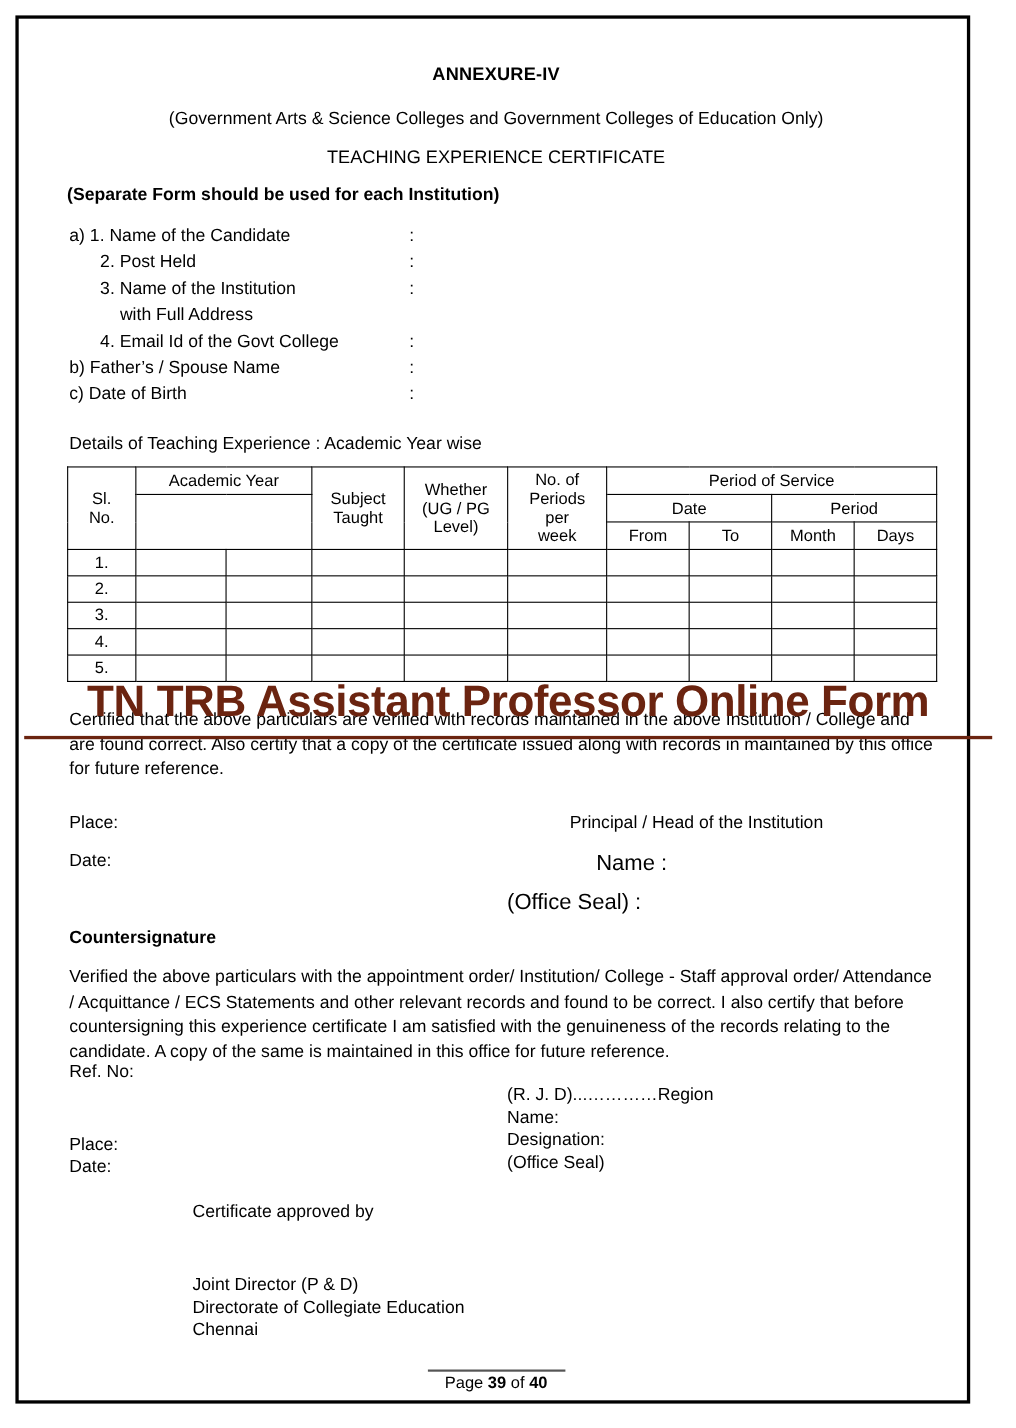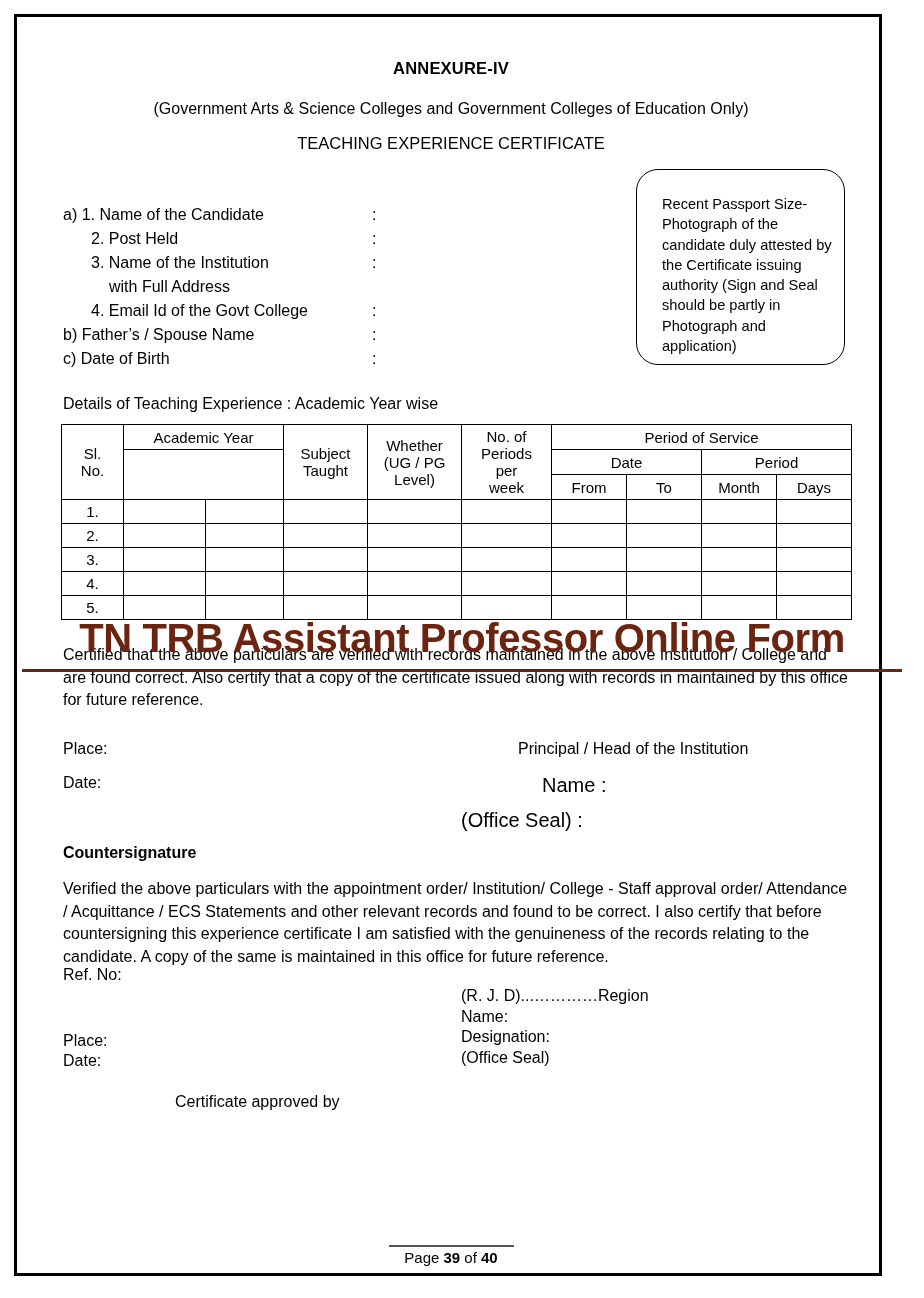--- a/index.html
+++ b/index.html
@@ -125,20 +125,21 @@
 </style>
 </head>
 <body>
 
 <div class="page-frame">
   <div class="sheet">
 
     <div class="annexure">ANNEXURE-IV</div>
     <div class="subtitle">(Government Arts &amp; Science Colleges and Government Colleges of Education Only)</div>
     <div class="cert-title">TEACHING EXPERIENCE CERTIFICATE</div>
+    <div class="separate-note">(Separate Form should be used for each Institution)</div>
 
     <div class="fields">
       <div class="frow">
         <span class="flabel">a) 1. Name of the Candidate</span>
         <span class="fcolon">:</span>
       </div>
       <div class="frow">
         <span class="flabel" style="left:28px;">2. Post Held</span>
         <span class="fcolon">:</span>
       </div>
@@ -156,23 +157,20 @@
       <div class="frow">
         <span class="flabel">b) Father’s / Spouse Name</span>
         <span class="fcolon">:</span>
       </div>
       <div class="frow">
         <span class="flabel">c) Date of Birth</span>
         <span class="fcolon">:</span>
       </div>
     </div>
 
-    <div class="photo-box">
-      <p>Recent Passport Size-Photograph of the candidate duly attested by the Certificate issuing authority (Sign and Seal should be partly in Photograph and application)</p>
-    </div>
 
     <div class="details-line">Details of Teaching Experience :  Academic Year wise</div>
 
     <table class="exp-table">
       <colgroup>
         <col class="c-sl">
           <col class="c-from">
           <col class="c-to">
           <col class="c-subj">
         <col class="c-whether">
@@ -298,20 +296,25 @@
     <div class="place2">Place:</div>
     <div class="date2">Date:</div>
     <div class="auth-block">
       <div>(R. J. D)...…………Region</div>
       <div>Name:</div>
       <div>Designation:</div>
       <div>(Office Seal)</div>
     </div>
 
     <div class="approved-by">Certificate approved by</div>
+    <div class="jd-block">
+      <div>Joint Director (P &amp; D)</div>
+      <div>Directorate of Collegiate Education</div>
+      <div>Chennai</div>
+    </div>
 
     <div class="footer">
       <span class="rule"></span>
       <span>Page </span><b>39</b><span> of </span><b>40</b>
     </div>
 
   </div>
 </div>
 
 <div class="watermark">

